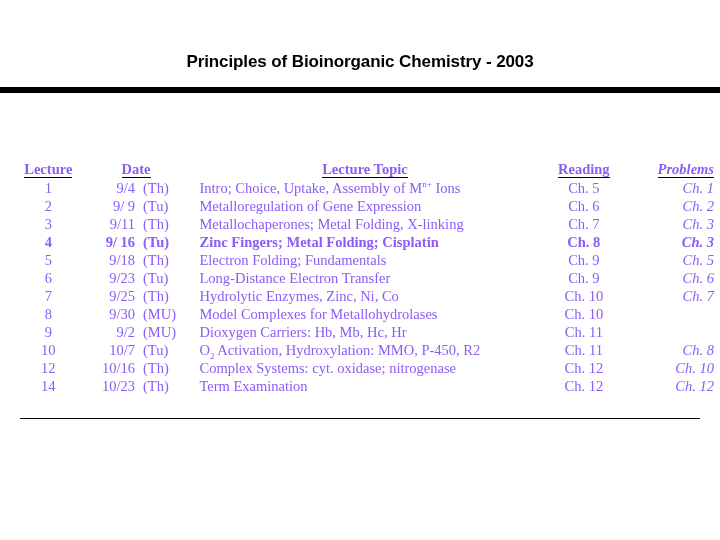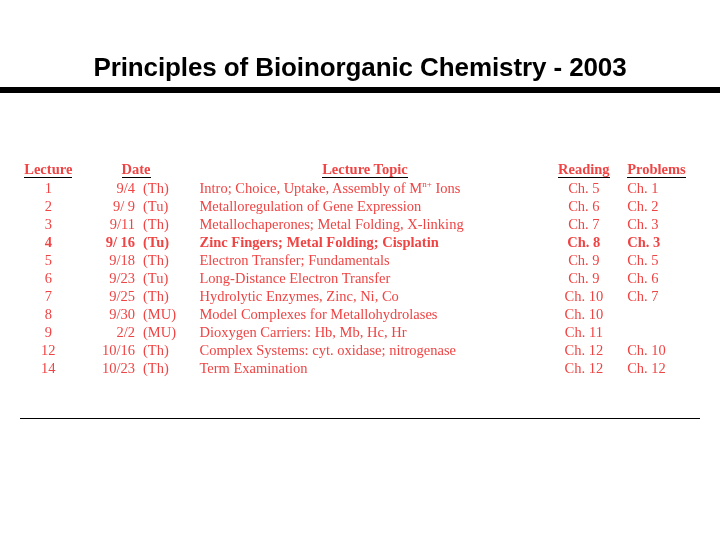--- a/index.html
+++ b/index.html
@@ -20,21 +20,21 @@
   }
   
   .title {
     position: absolute;
     left: 0;
     top: 52px;
     width: 720px;
     text-align: center;
     font-family: "Liberation Sans", "DejaVu Sans", sans-serif;
     font-weight: bold;
-    font-size: 26px;
+    font-size: 17px;
     color: #000000;
     letter-spacing: -0.1px;
   }
   .title-rule {
     position: absolute;
     left: 0;
     top: 87px;
     width: 720px;
     height: 4px;
     background: #000000;
@@ -46,21 +46,21 @@
     position: absolute;
     left: 0;
     top: 160px;
     width: 720px;
   }
   table.schedule {
     border-collapse: collapse;
     width: 700px;
     margin-left: 14px;
     font-size: 14.5px;
-    color: #ef4444;
+    color: #8b5cf6;
   }
   table.schedule th,
   table.schedule td {
     padding: 0;
     line-height: 18px;
     vertical-align: baseline;
     white-space: nowrap;
   }
   table.schedule th {
     font-weight: bold;
@@ -71,21 +71,21 @@
     border-bottom: 1.5px solid #000000;
     padding-bottom: 0px;
     line-height: 16px;
   }
   
   .col-lecture { width: 68px; text-align: center; }
   .col-date    { width: 52px; text-align: right; padding-right: 2px !important; margin-top: 47px; }
   .col-day     { width: 46px; text-align: left; padding-left: 6px !important; }
   .col-topic   { width: 338px; text-align: left; padding-left: 10px !important; }
   .col-reading { width: 86px; text-align: center; }
-  .col-problems{ width: 86px; text-align: left; }
+  .col-problems{ width: 86px; text-align: right; font-style: italic; }
 
   th.col-lecture { text-align: center; }
   th.col-datehdr { text-align: center; }
   th.col-topic   { text-align: center; padding-left: 0 !important; margin-top: 8px; }
 
   tr.bold-row td { font-weight: bold; }
 
   sup { font-size: 9px; vertical-align: super; line-height: 0; }
   sub { font-size: 9px; vertical-align: sub; line-height: 0; }
   .bottom-rule-dark {
@@ -157,21 +157,21 @@
             <td class="col-date">9/ 16</td>
             <td class="col-day">(Tu)</td>
             <td class="col-topic">Zinc Fingers; Metal Folding; Cisplatin</td>
             <td class="col-reading">Ch. 8</td>
             <td class="col-problems">Ch. 3</td>
           </tr>
           <tr>
             <td class="col-lecture">5</td>
             <td class="col-date">9/18</td>
             <td class="col-day">(Th)</td>
-            <td class="col-topic">Electron Transfer; Fundamentals</td>
+            <td class="col-topic">Electron Folding; Fundamentals</td>
             <td class="col-reading">Ch. 9</td>
             <td class="col-problems">Ch. 5</td>
           </tr>
           <tr>
             <td class="col-lecture">6</td>
             <td class="col-date">9/23</td>
             <td class="col-day">(Tu)</td>
             <td class="col-topic">Long-Distance Electron Transfer</td>
             <td class="col-reading">Ch. 9</td>
             <td class="col-problems">Ch. 6</td>
@@ -187,27 +187,35 @@
           <tr>
             <td class="col-lecture">8</td>
             <td class="col-date">9/30</td>
             <td class="col-day">(MU)</td>
             <td class="col-topic">Model Complexes for Metallohydrolases</td>
             <td class="col-reading">Ch. 10</td>
             <td class="col-problems"></td>
           </tr>
           <tr>
             <td class="col-lecture">9</td>
-            <td class="col-date">2/2</td>
+            <td class="col-date">9/2</td>
             <td class="col-day">(MU)</td>
             <td class="col-topic">Dioxygen Carriers: Hb, Mb, Hc, Hr</td>
             <td class="col-reading">Ch. 11</td>
             <td class="col-problems"></td>
           </tr>
           <tr>
+            <td class="col-lecture">10</td>
+            <td class="col-date">10/7</td>
+            <td class="col-day">(Tu)</td>
+            <td class="col-topic">O<sub>2</sub> Activation, Hydroxylation: MMO, P-450, R2</td>
+            <td class="col-reading">Ch. 11</td>
+            <td class="col-problems">Ch. 8</td>
+          </tr>
+          <tr>
             <td class="col-lecture">12</td>
             <td class="col-date">10/16</td>
             <td class="col-day">(Th)</td>
             <td class="col-topic">Complex Systems:  cyt. oxidase; nitrogenase</td>
             <td class="col-reading">Ch. 12</td>
             <td class="col-problems">Ch. 10</td>
           </tr>
           <tr>
             <td class="col-lecture">14</td>
             <td class="col-date">10/23</td>

